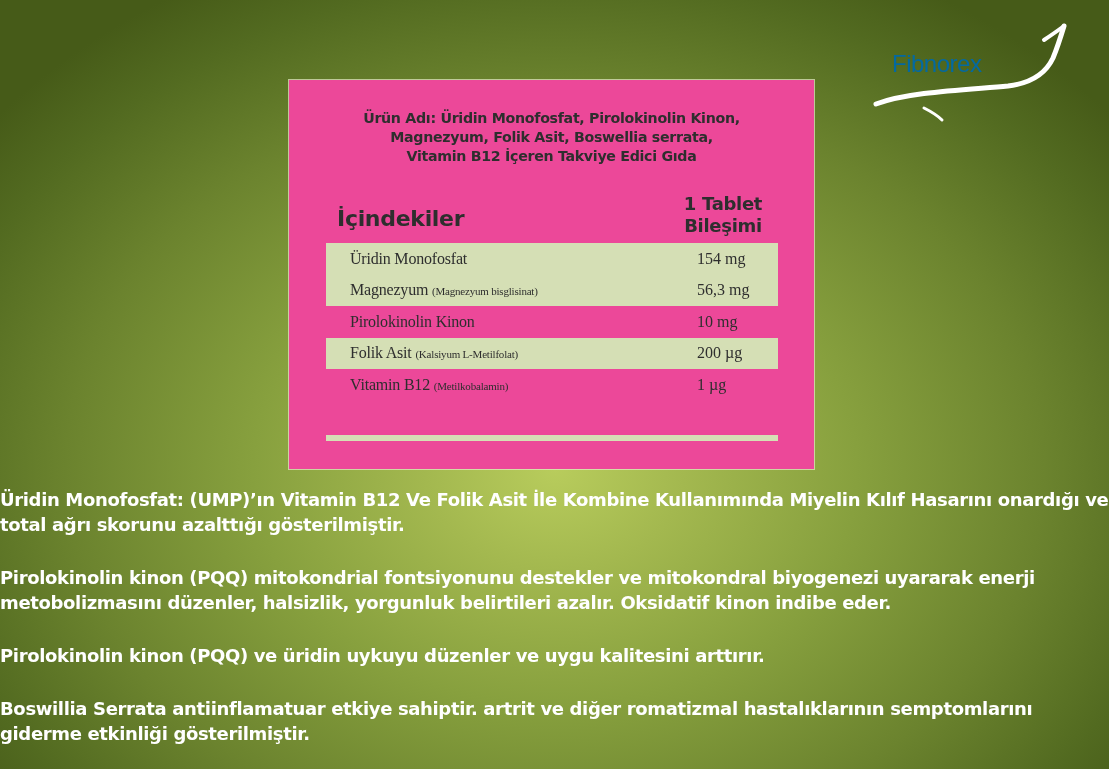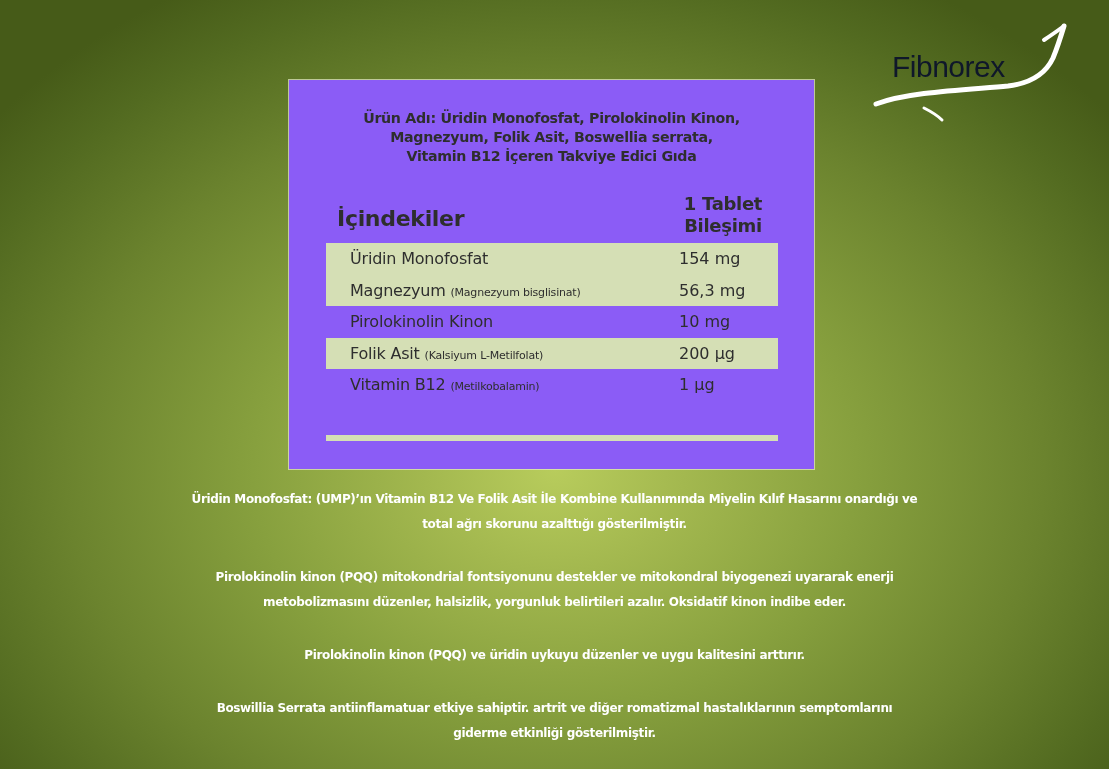--- a/index.html
+++ b/index.html
@@ -25,39 +25,39 @@
       position: absolute;
       left: 868px;
       top: 18px;
       width: 215px;
       height: 105px;
     }
     .logo-text {
       position: absolute;
       left: 24px;
       top: 34px;
-      color: #0f172a;
+      color: #0369a1;
       font-family: "Liberation Sans", sans-serif;
-      font-size: 30px;
+      font-size: 24px;
       letter-spacing: -0.5px;
       font-weight: normal;
       line-height: 1;
     }
     .logo svg {
       position: absolute;
       left: 0;
       top: 0;
     }
     .card {
       position: absolute;
       left: 289px;
       top: 80px;
       width: 525px;
       height: 389px;
-      background: #8b5cf6;
+      background: #ec4899;
       box-shadow: 0 0 0 1px rgba(230, 235, 200, 0.7);
     }
     .product-name {
       position: absolute;
       left: 0;
       right: 0;
       top: 29px;
       text-align: center;
       color: #2e2e2e;
       font-family: "DejaVu Sans", sans-serif;
@@ -97,54 +97,55 @@
       top: 163px;
       width: 452px;
     }
     .row {
       position: relative;
       height: 31.5px;
       display: flex;
       align-items: center;
       color: #2e2e2e;
       font-size: 16px;
+      font-family: Liberation Serif, serif;
     }
     .row.shaded { background: #d5dfb5; }
     .row .name {
       position: absolute;
       left: 24px;
       letter-spacing: -0.2px;
       white-space: nowrap;
     }
     .row .name .note {
       font-size: 11px;
     }
     .row .amount {
       position: absolute;
-      left: 353px;
+      left: 371px;
       white-space: nowrap;
     }
     .bottom-bar {
       position: absolute;
       left: 37px;
       top: 355px;
       width: 452px;
       height: 6px;
       background: #d5dfb5;
     }
     .descriptions {
       position: absolute;
       left: 0;
       top: 487px;
       width: 1109px;
-      text-align: center;
+      text-align: left;
       color: #ffffff;
       font-family: "DejaVu Sans", sans-serif;
       font-weight: bold;
-      font-size: 12px;
+      font-size: 18px;
       letter-spacing: -0.35px;
     }
     .desc-block {
       margin: 0;
     }
     .desc-line {
       display: block;
       line-height: 25px;
       white-space: nowrap;
     }

